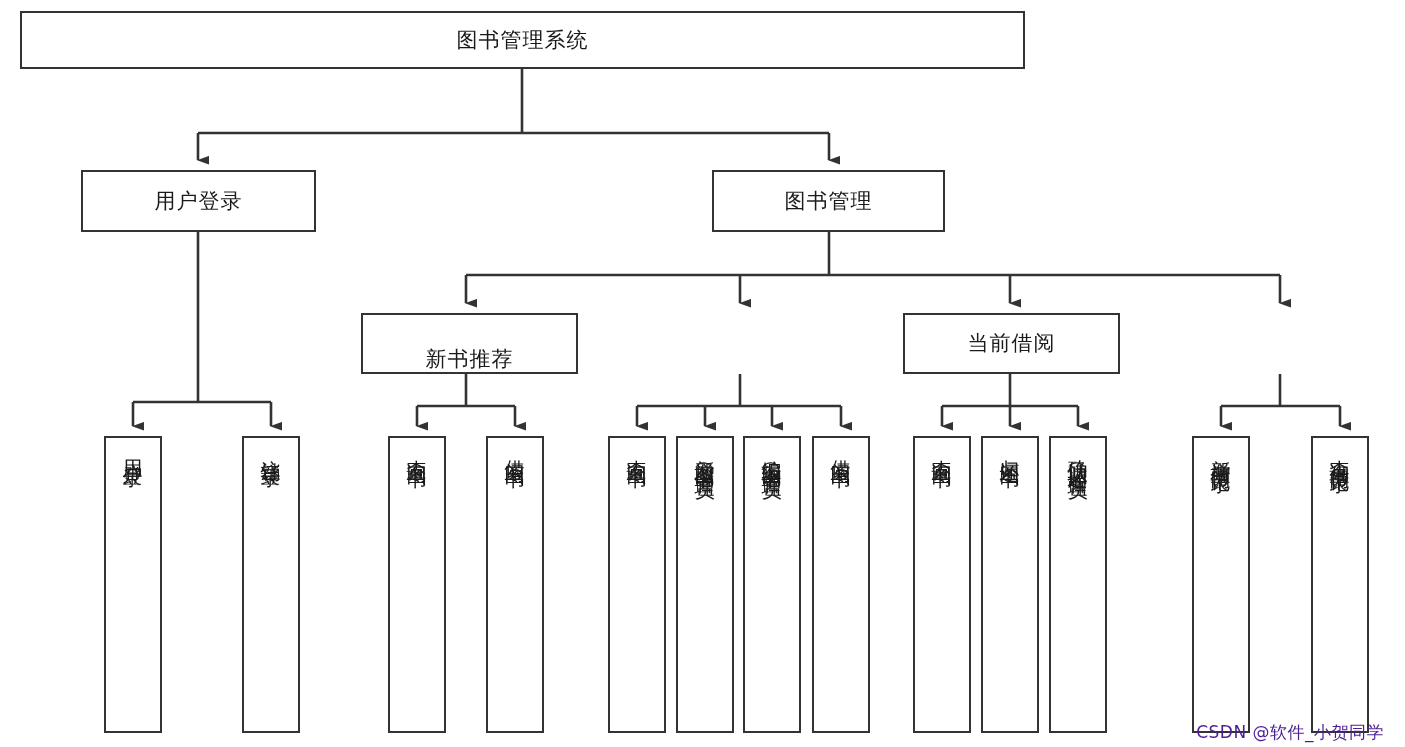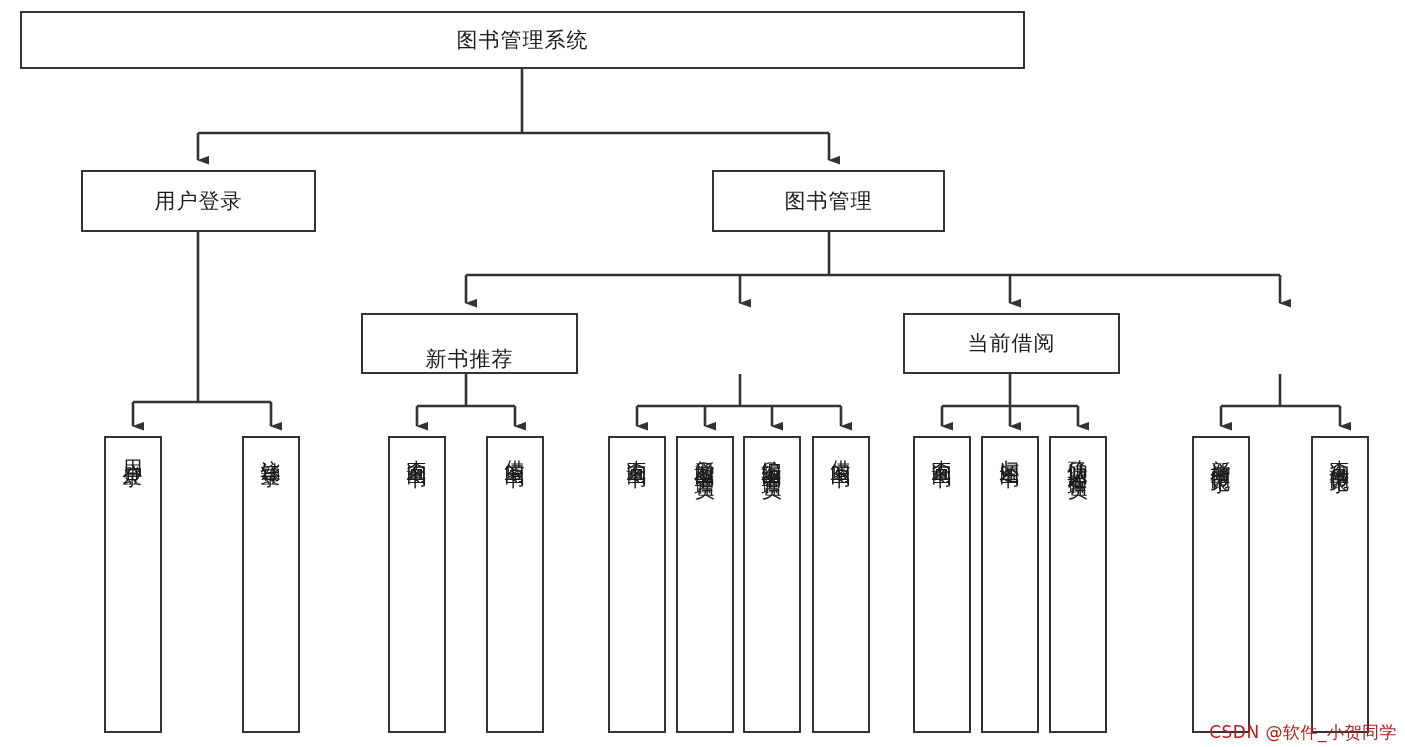--- a/index.html
+++ b/index.html
@@ -57,24 +57,24 @@
     writing-mode: vertical-rl;
     text-orientation: upright;
     font-size: 20px;
     letter-spacing: 3px;
     line-height: 1;
     white-space: nowrap;
     display: block;
   }
   #watermark {
     position: absolute;
-    right: 8px;
+    right: 21px;
     bottom: 3px;
     font-size: 17px;
-    color: #b91c1c;
+    color: #4c1d95;
     letter-spacing: 0.5px;
     white-space: nowrap;
     user-select: none;
   }
 </style>
 </head>
 <body>
 
 <div id="diagram-root">
 

